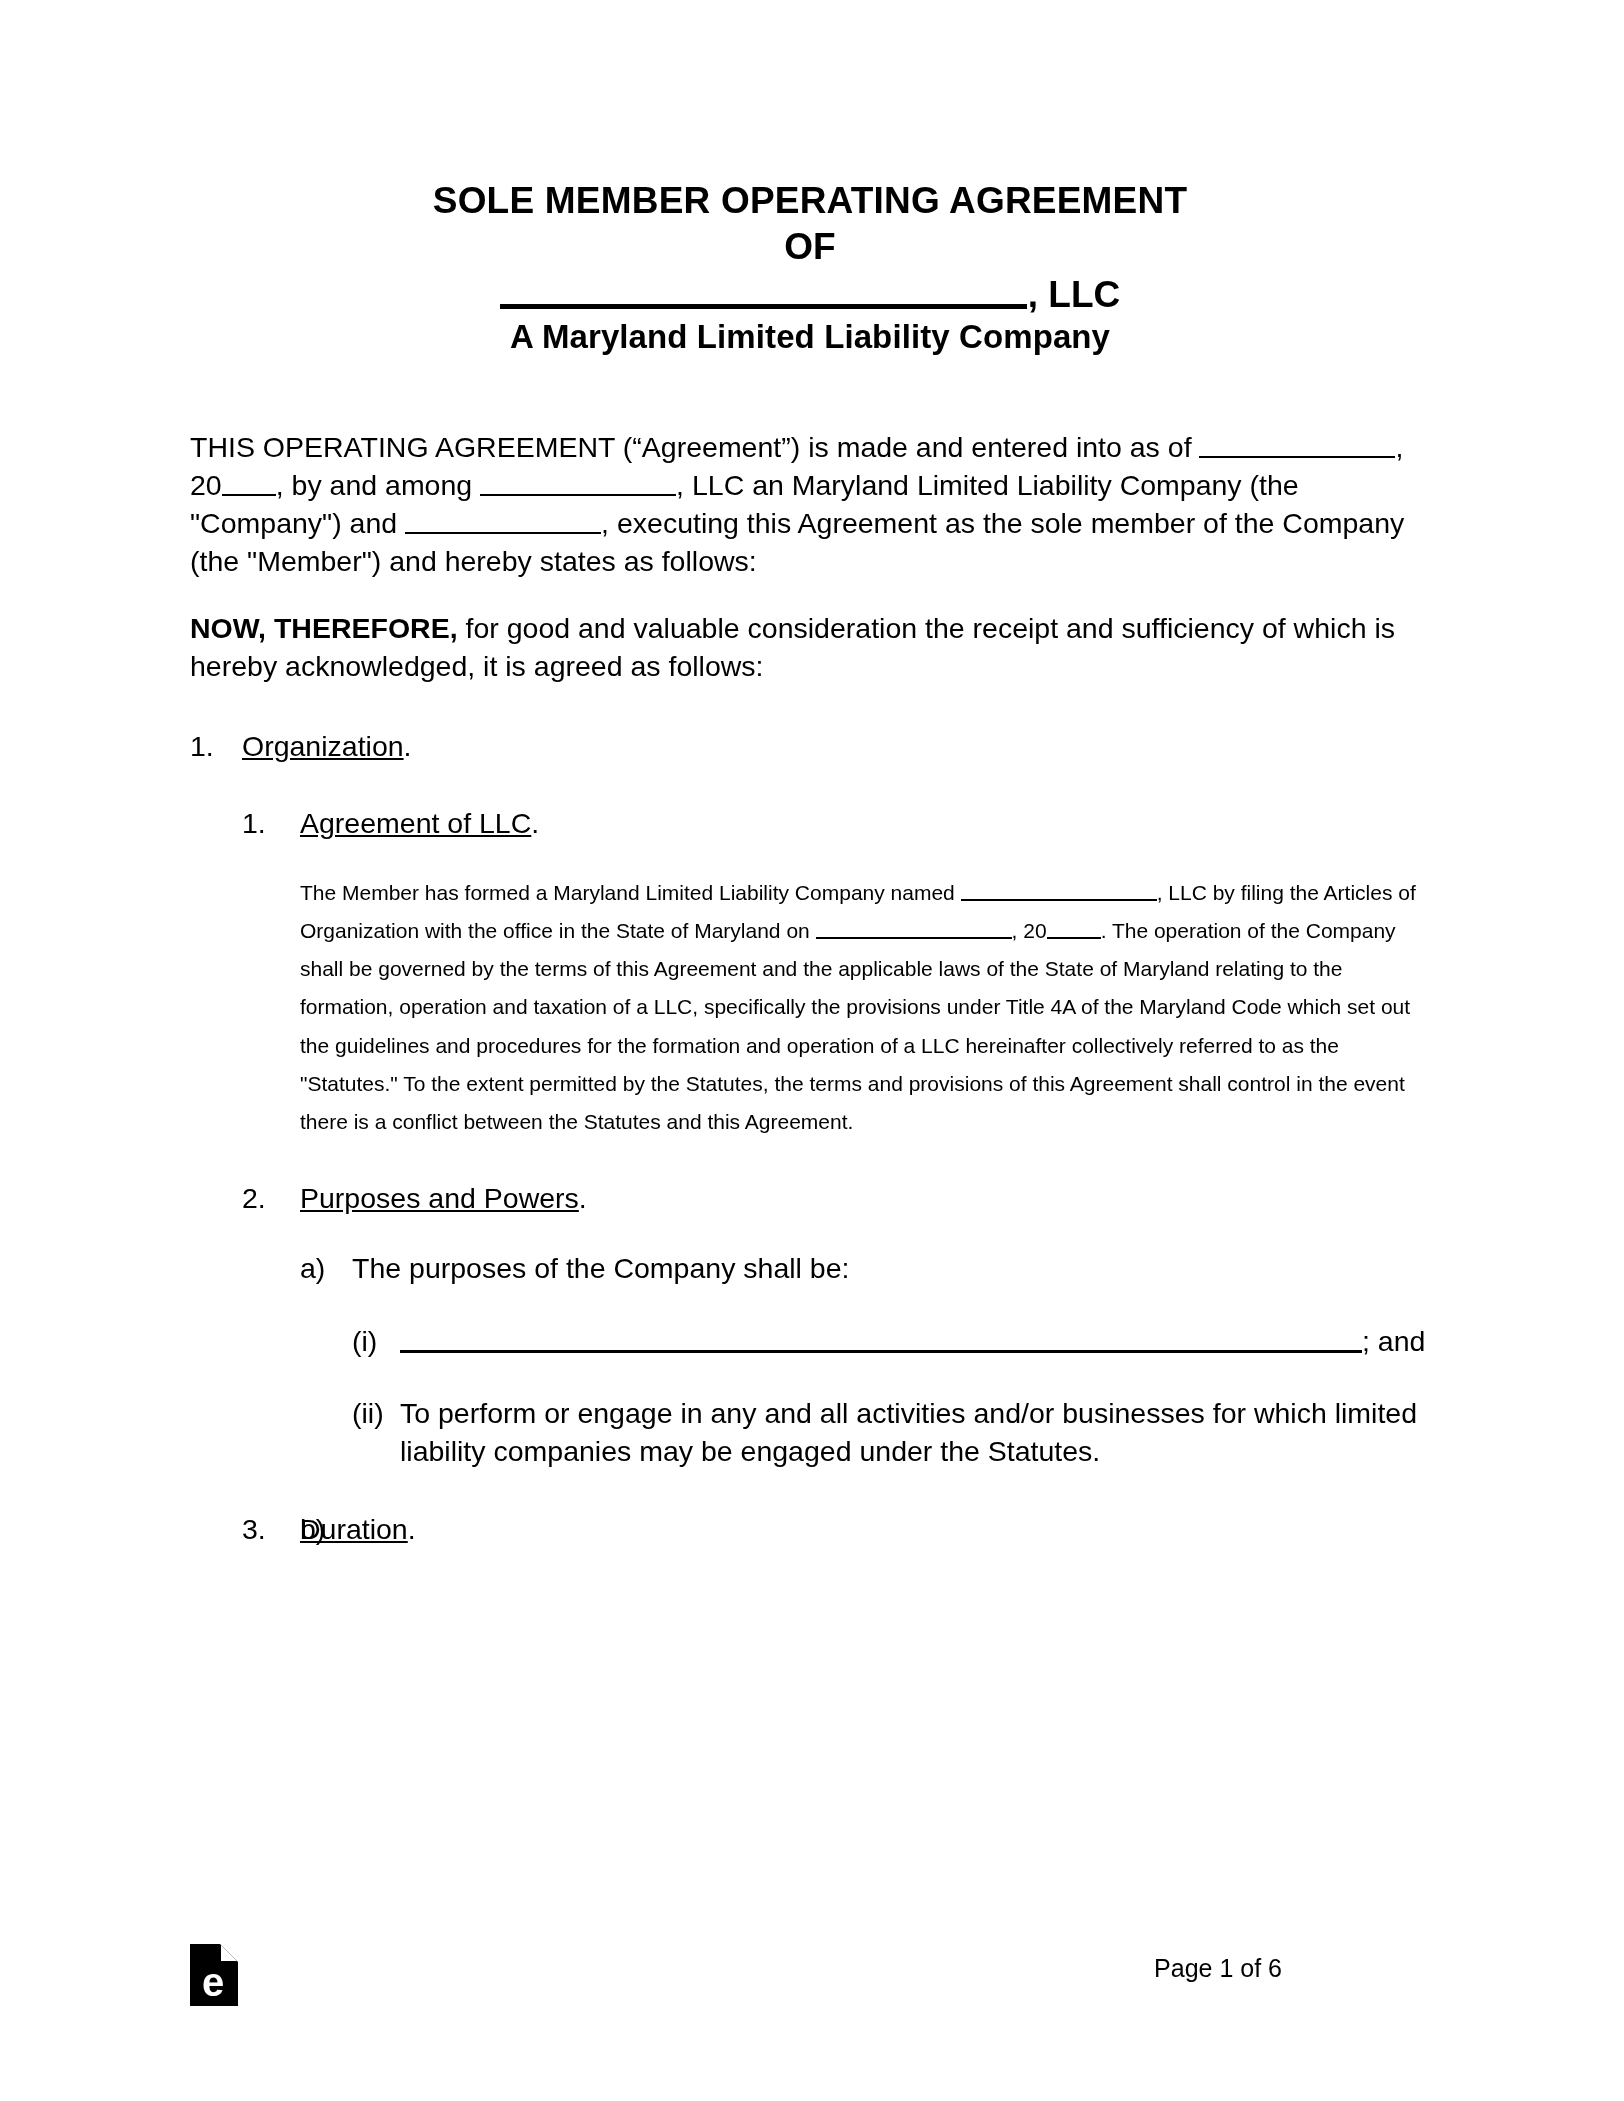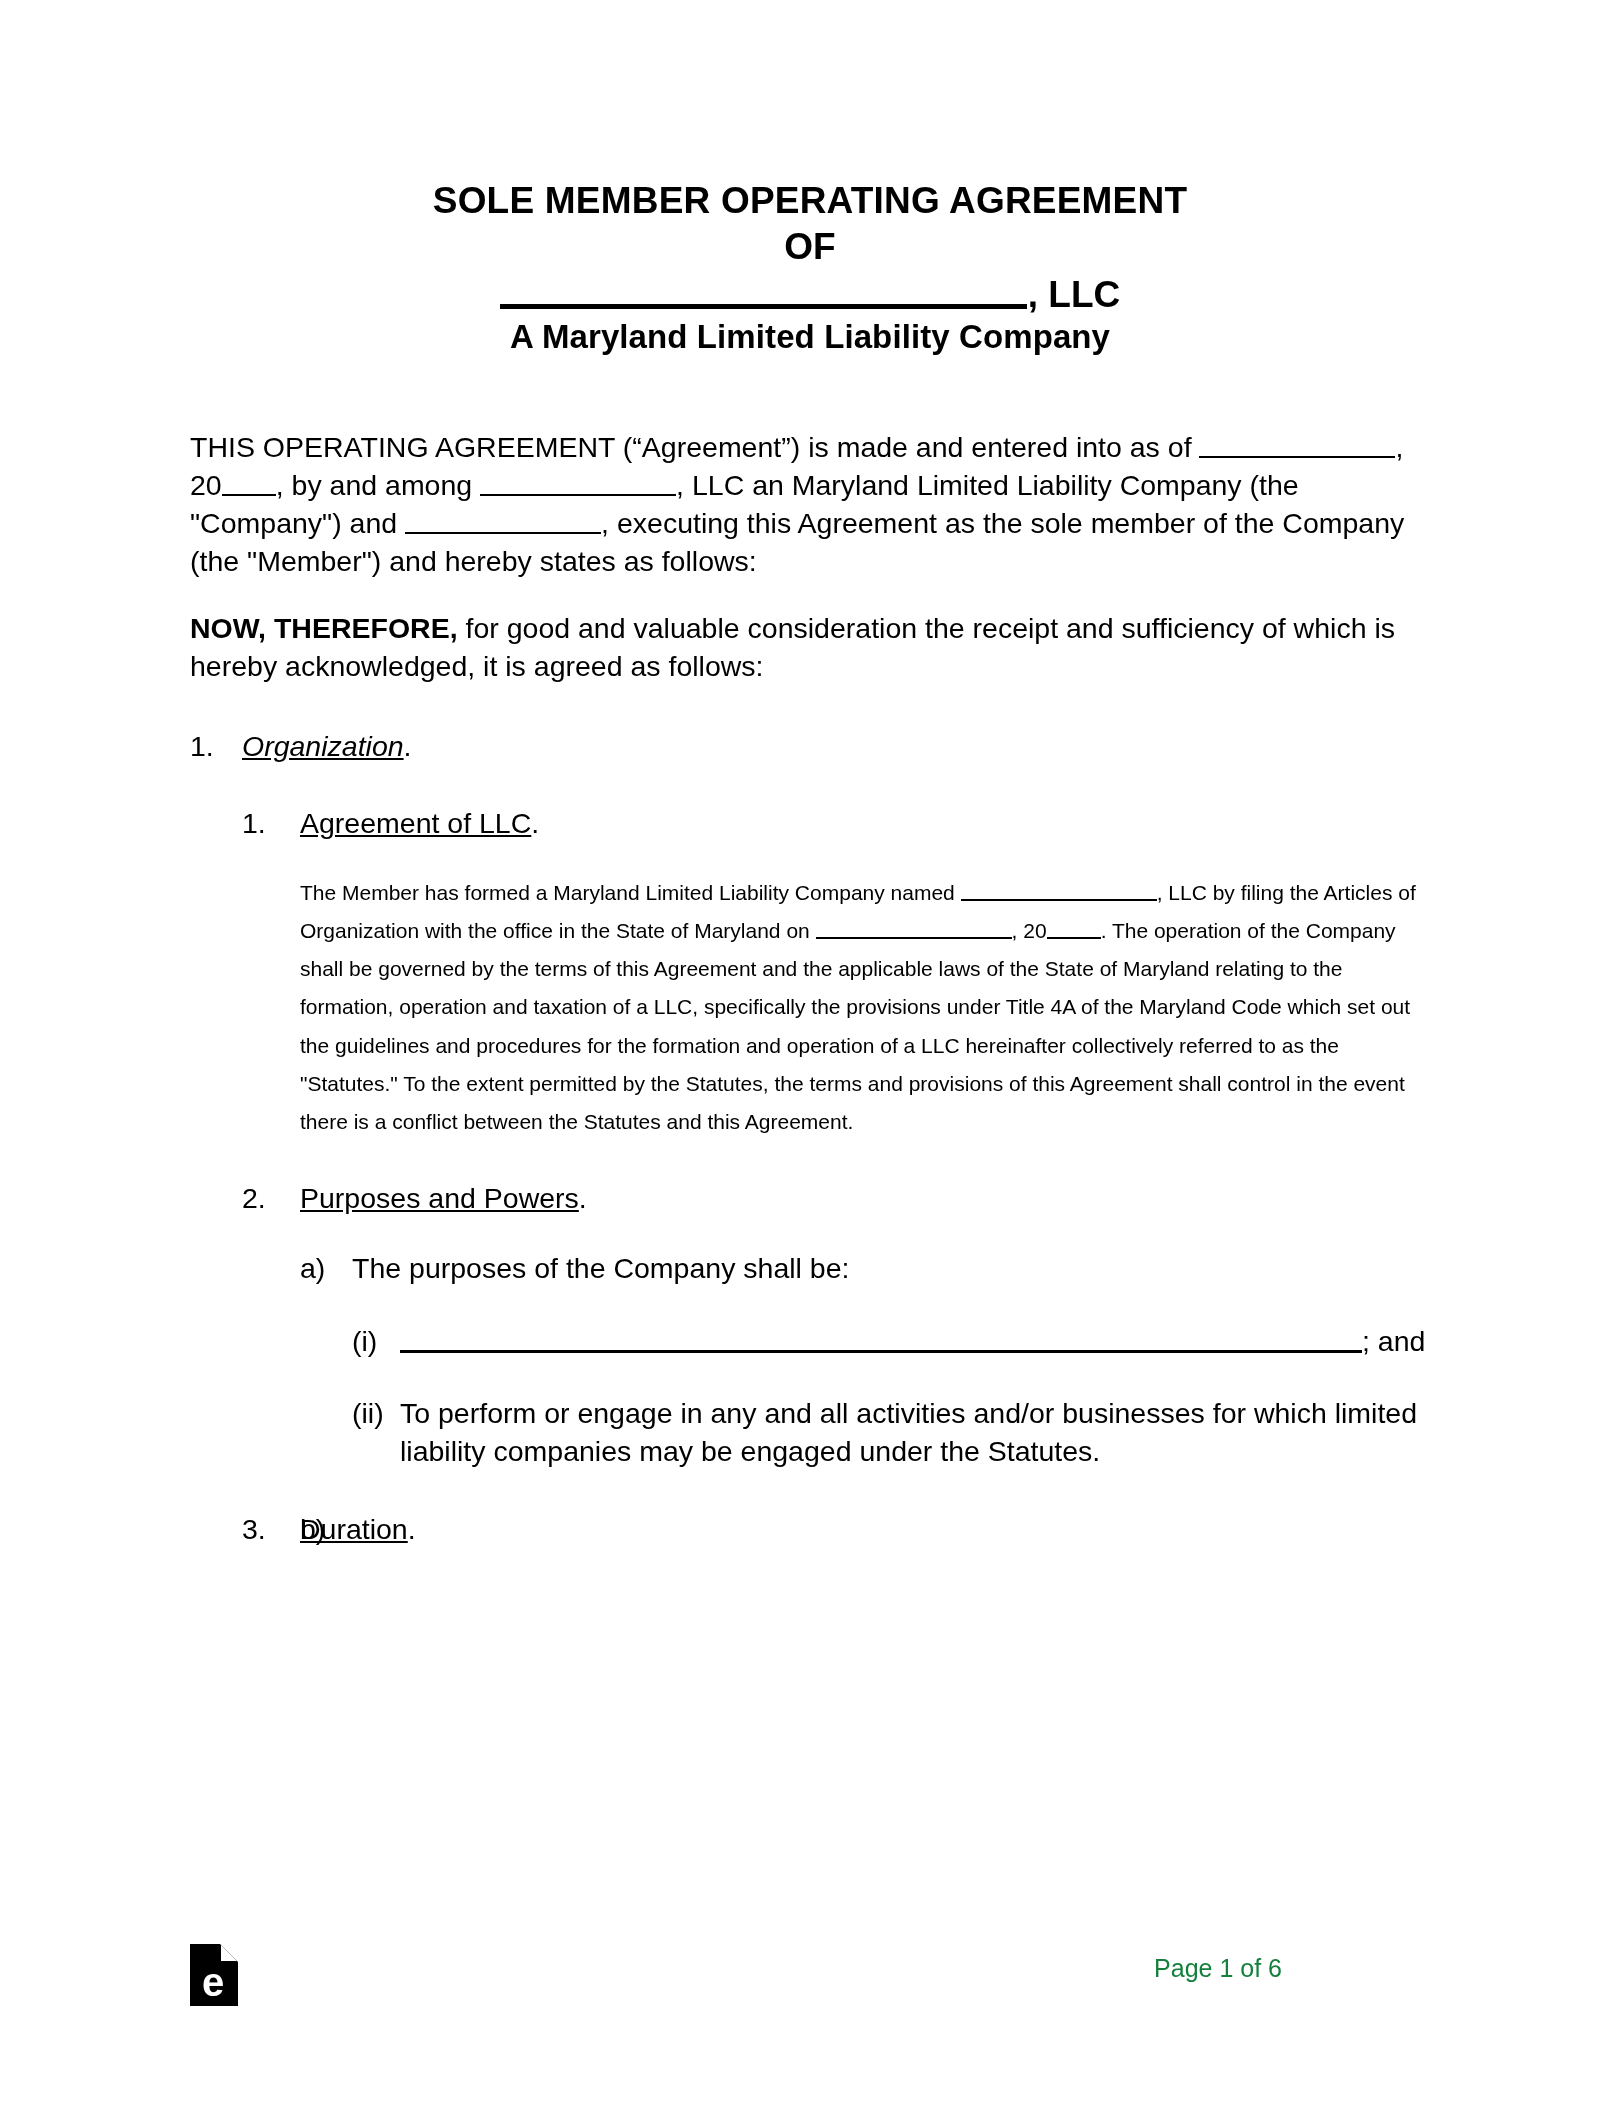--- a/index.html
+++ b/index.html
@@ -87,21 +87,21 @@
     padding-left: 52px;
     font-size: 28.5px;
     line-height: 38.2px;
   }
   .lvl1 > .num {
     position: absolute;
     left: 0;
     top: 0;
     width: 40px;
   }
-  .lvl1 .head { text-decoration: underline; font-style: italic; }
+  .lvl1 .head { text-decoration: underline; }
 
   
   .lvl2 {
     margin-top: 38px;
     position: relative;
     padding-left: 58px;
     margin-left: 52px;
     font-size: 28.5px;
     line-height: 38.2px;
   }
@@ -171,21 +171,21 @@
     left: 0;
     top: 6px;
     width: 48px;
     height: 62px;
   }
   .page-num {
     position: absolute;
     right: 0;
     top: 16px;
     font-size: 25px;
-    color: #15803d;
+    color: #000000;
     white-space: nowrap;
   }
 </style>
 </head>
 <body>
 
 <div class="page">
 
   <div class="content">
 

